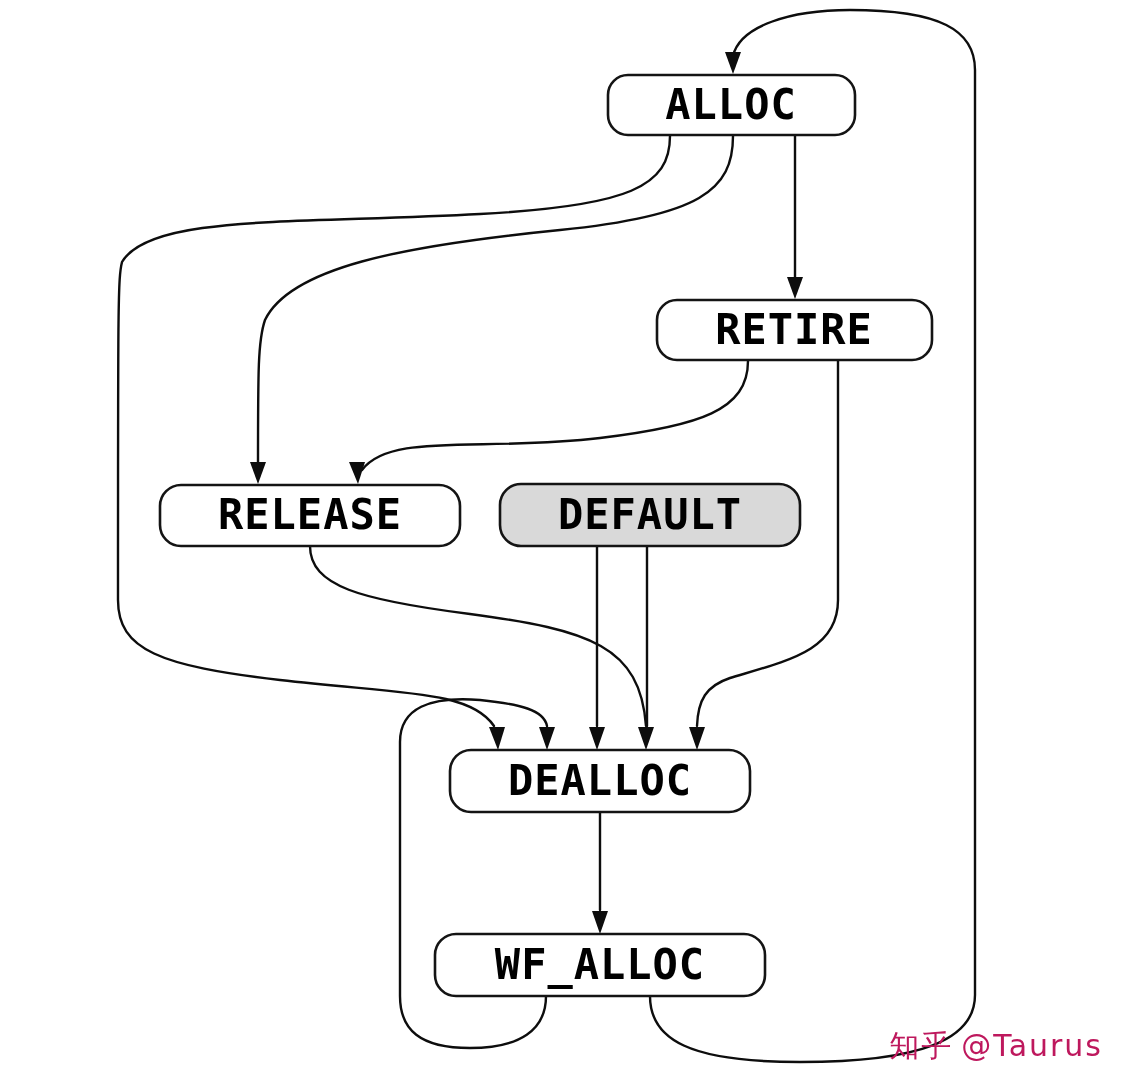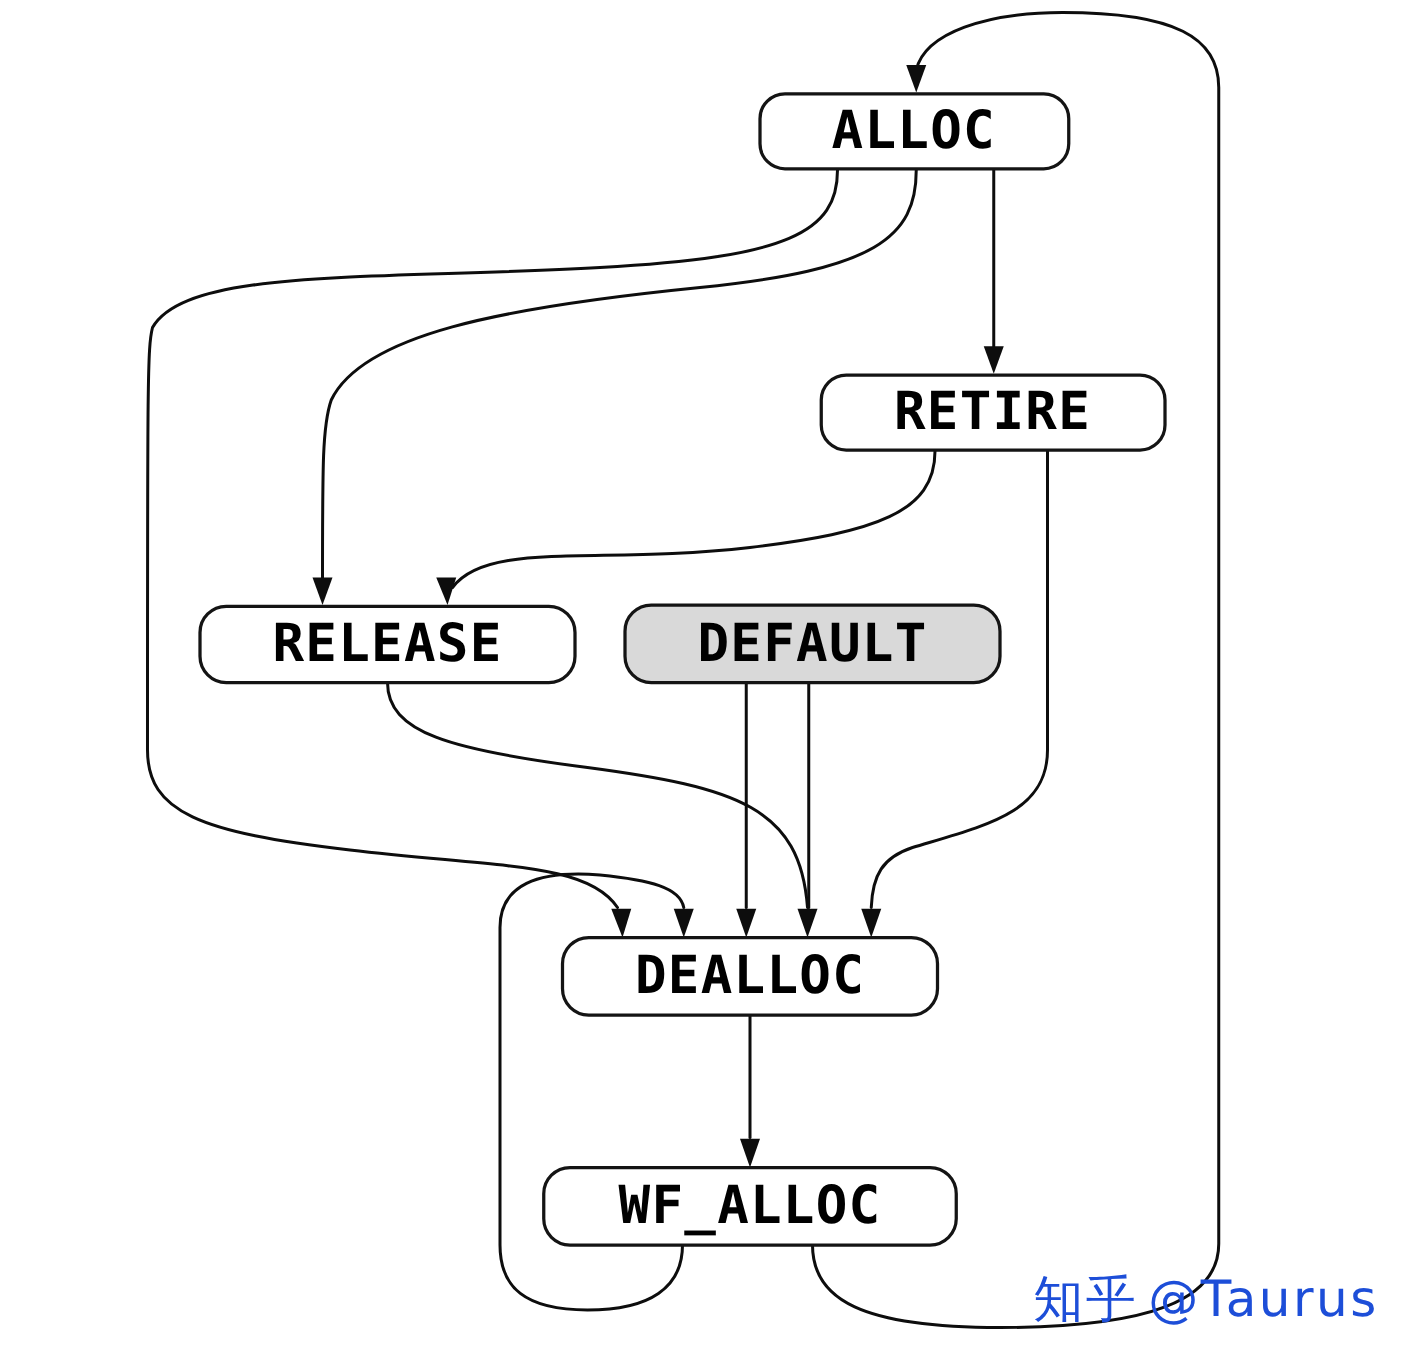--- a/index.html
+++ b/index.html
@@ -49,22 +49,22 @@
   }
   .arrow-head {
     fill: #0d0d0d;
     stroke: none;
   }
   #watermark {
     position: absolute;
     right: 18px;
     bottom: 12px;
     font-family: "DejaVu Sans", sans-serif;
-    font-size: 40px;
-    color: #1d4ed8;
+    font-size: 30px;
+    color: #be185d;
     letter-spacing: 2px;
     white-space: nowrap;
     user-select: none;
   }
   #watermark .wm-logo { margin-right: 8px; }
 </style>
 </head>
 <body>
 
 <div id="canvas">

